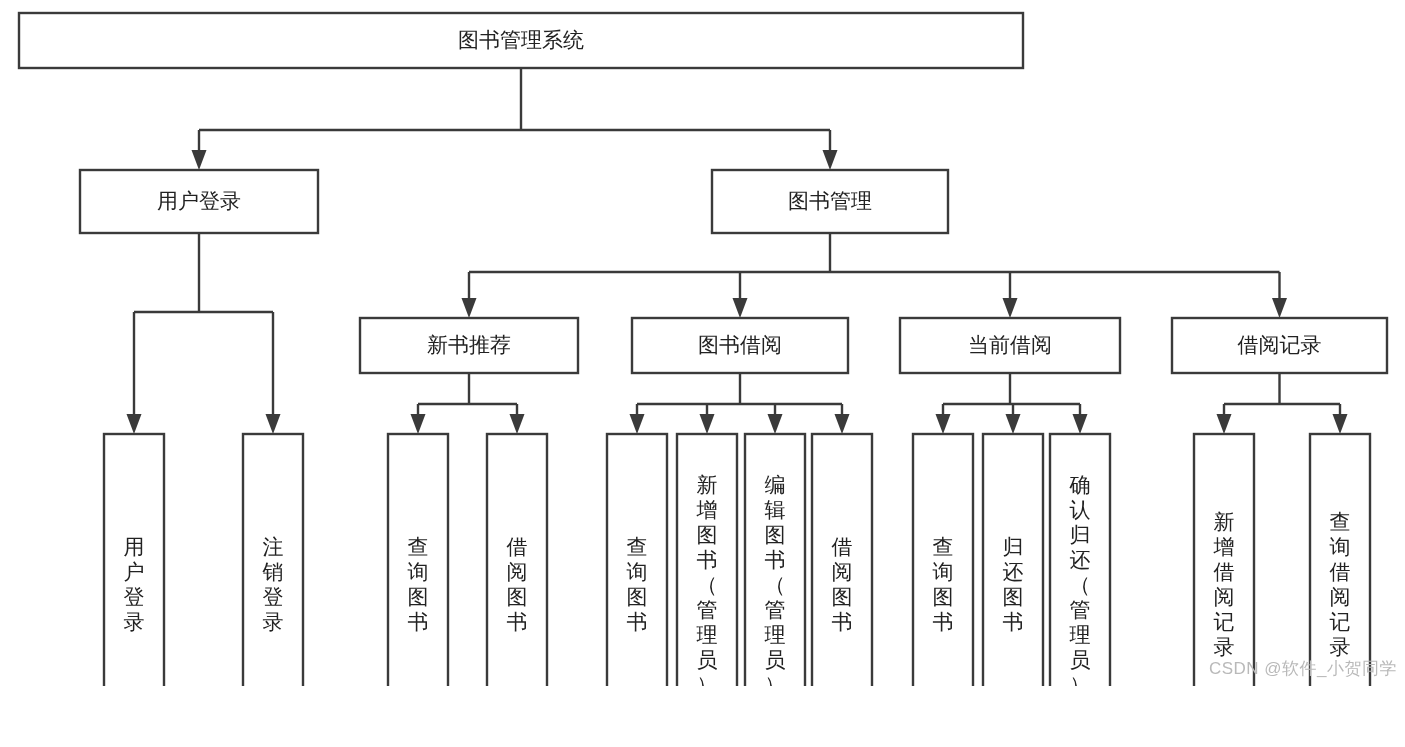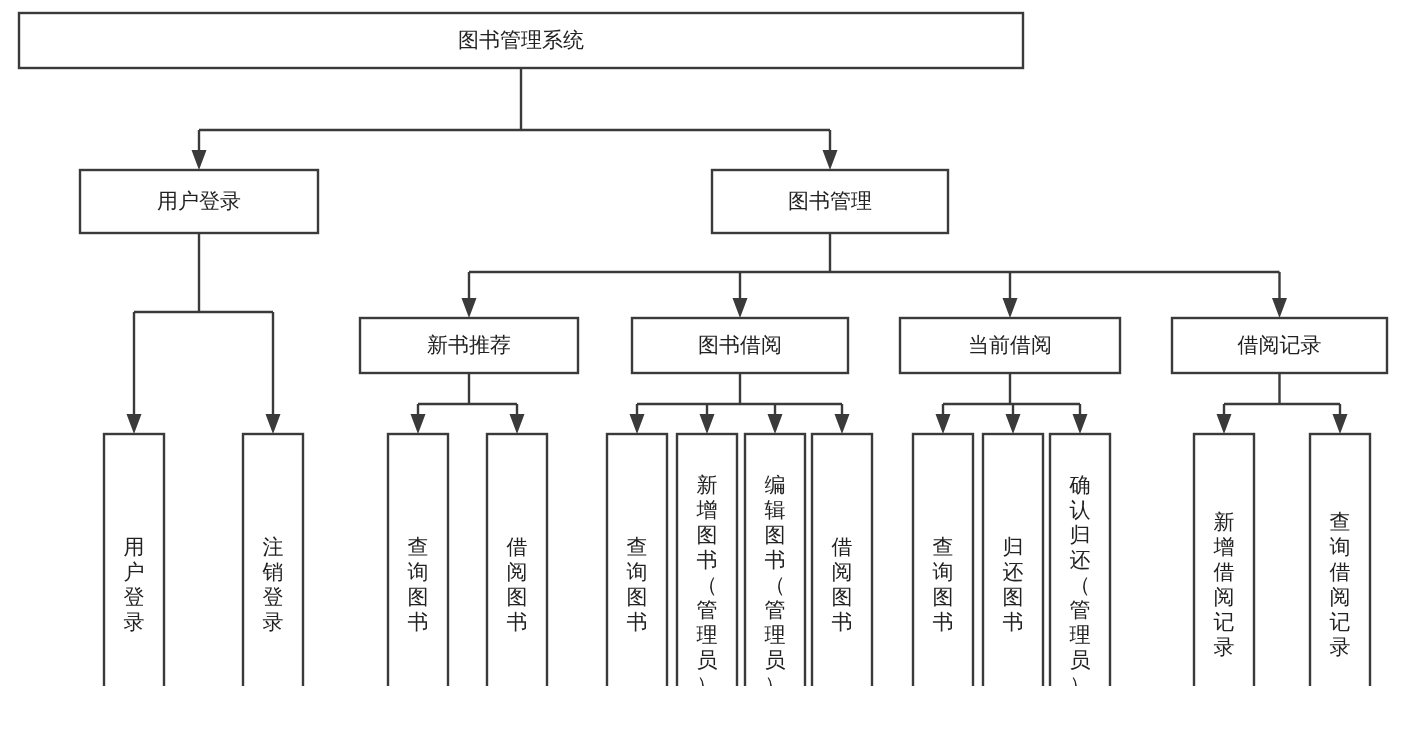--- a/index.html
+++ b/index.html
@@ -199,13 +199,14 @@
         <g>
           <rect x="1194" y="434" width="60" height="302" class="node-box"></rect>
           <text x="1224" y="529" class="node-label-vert"><tspan x="1224" dy="0">新</tspan><tspan x="1224" dy="25">增</tspan><tspan x="1224" dy="25">借</tspan><tspan x="1224" dy="25">阅</tspan><tspan x="1224" dy="25">记</tspan><tspan x="1224" dy="25">录</tspan></text>
         </g>
         <g>
           <rect x="1310" y="434" width="60" height="302" class="node-box"></rect>
           <text x="1340" y="529" class="node-label-vert"><tspan x="1340" dy="0">查</tspan><tspan x="1340" dy="25">询</tspan><tspan x="1340" dy="25">借</tspan><tspan x="1340" dy="25">阅</tspan><tspan x="1340" dy="25">记</tspan><tspan x="1340" dy="25">录</tspan></text>
         </g>
       </g>
   </svg>
+  <div class="watermark">CSDN @软件_小贺同学</div>
 </div>
 
 </body></html>

